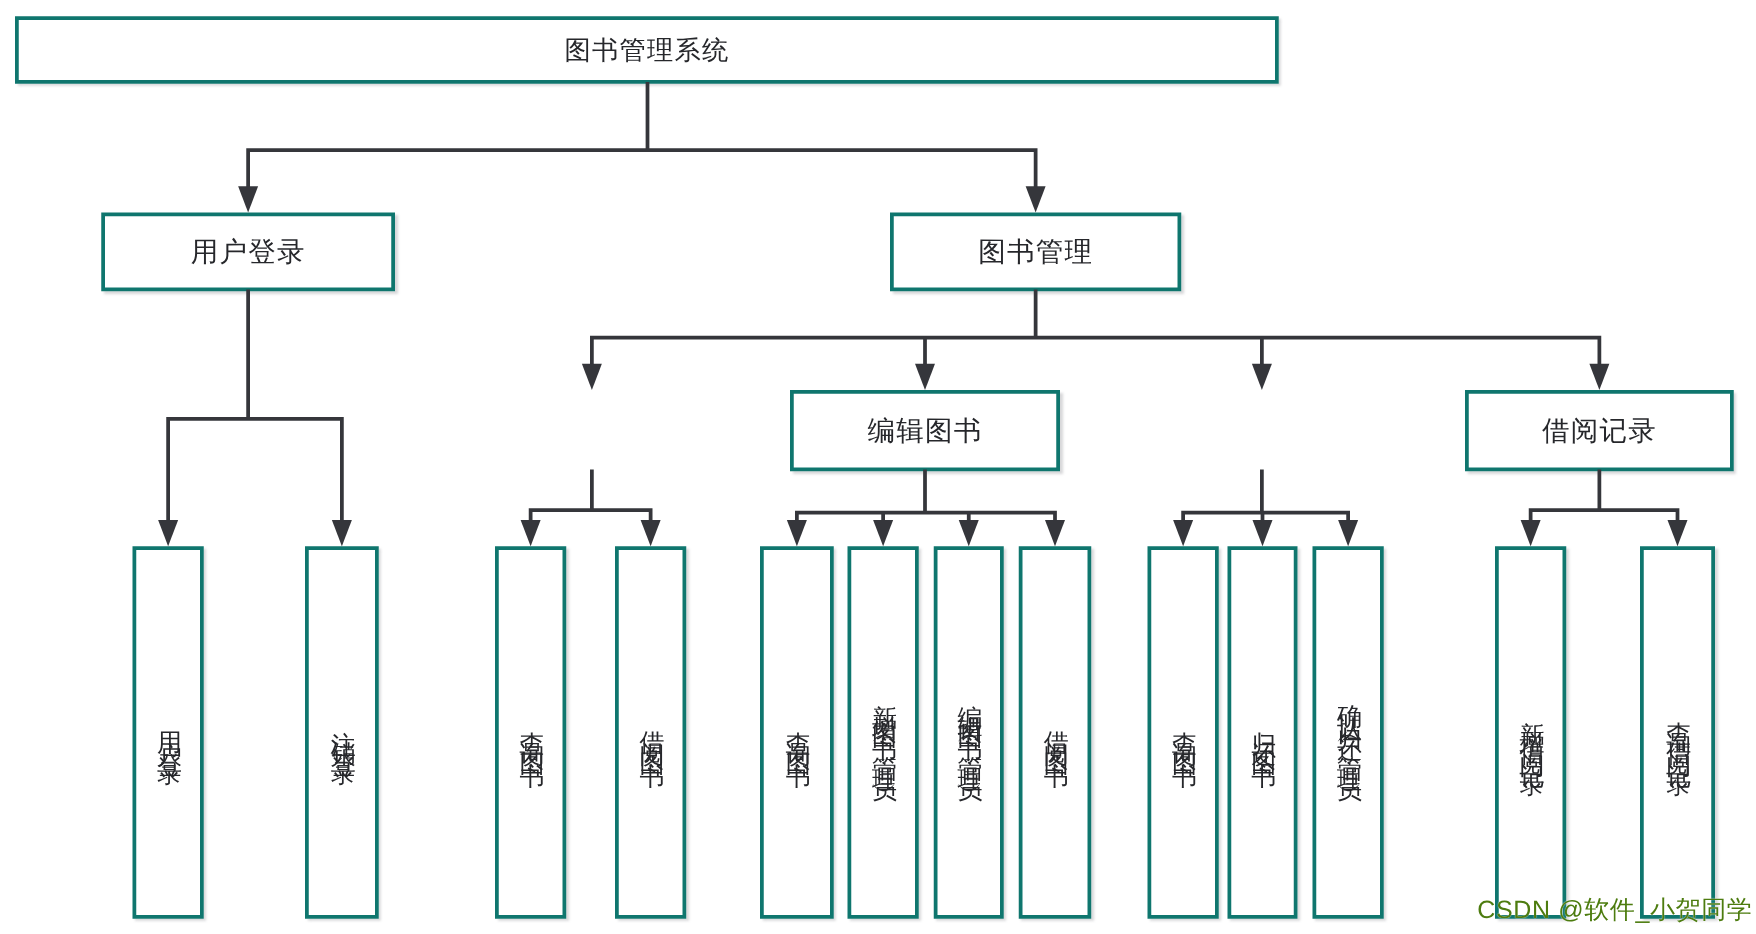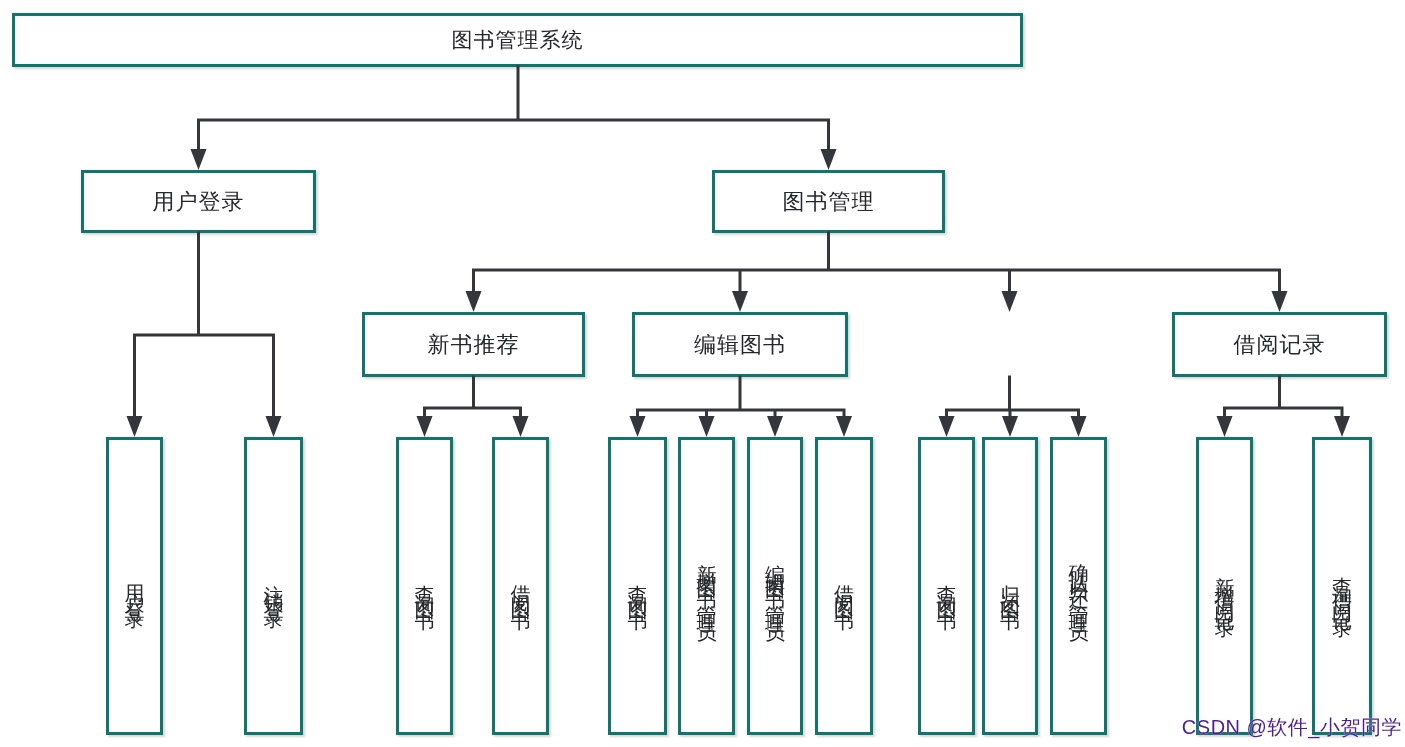--- a/index.html
+++ b/index.html
@@ -17,21 +17,21 @@
     box-shadow:2px 2px 2px rgba(110,110,120,0.28);
   }
   .hlabel{font-size:22px;letter-spacing:1px;white-space:nowrap;}
   .root .hlabel{font-size:21px;}
   .vlabel{
     writing-mode:vertical-rl;text-orientation:mixed;
     font-size:20px;line-height:1.15;letter-spacing:0.42em;
   }
   .watermark{
     position:absolute;top:714px;right:3px;z-index:5;
-    font-size:20px;letter-spacing:0.5px;color:#4c1d95;
+    font-size:20px;letter-spacing:0.5px;color:#4d7c0f;
     text-shadow:0 0 1px #ffffff;white-space:nowrap;
   }
 </style>
 </head>
 <body>
 
 <div id="stage">
 
   <svg class="connectors" width="1405" height="747" viewBox="0 0 1405 747">
     <path class="conn" d="
@@ -70,23 +70,20 @@
     <span class="hlabel">图书管理系统</span>
   </div>
 
   <div class="box" style="left:81px;top:170px;width:235px;height:63px">
     <span class="hlabel">用户登录</span>
   </div>
   <div class="box" style="left:712px;top:170px;width:233px;height:63px">
     <span class="hlabel">图书管理</span>
   </div>
 
-  <div class="box" style="left:362px;top:312px;width:223px;height:65px">
-    <span class="hlabel">新书推荐</span>
-  </div>
   <div class="box" style="left:632px;top:312px;width:216px;height:65px">
     <span class="hlabel">编辑图书</span>
   </div>
   <div class="box" style="left:1172px;top:312px;width:215px;height:65px">
     <span class="hlabel">借阅记录</span>
   </div>
 
   <div class="box" style="left:106px;top:437px;width:57px;height:298px">
     <span class="vlabel">用户登录</span>
   </div>

